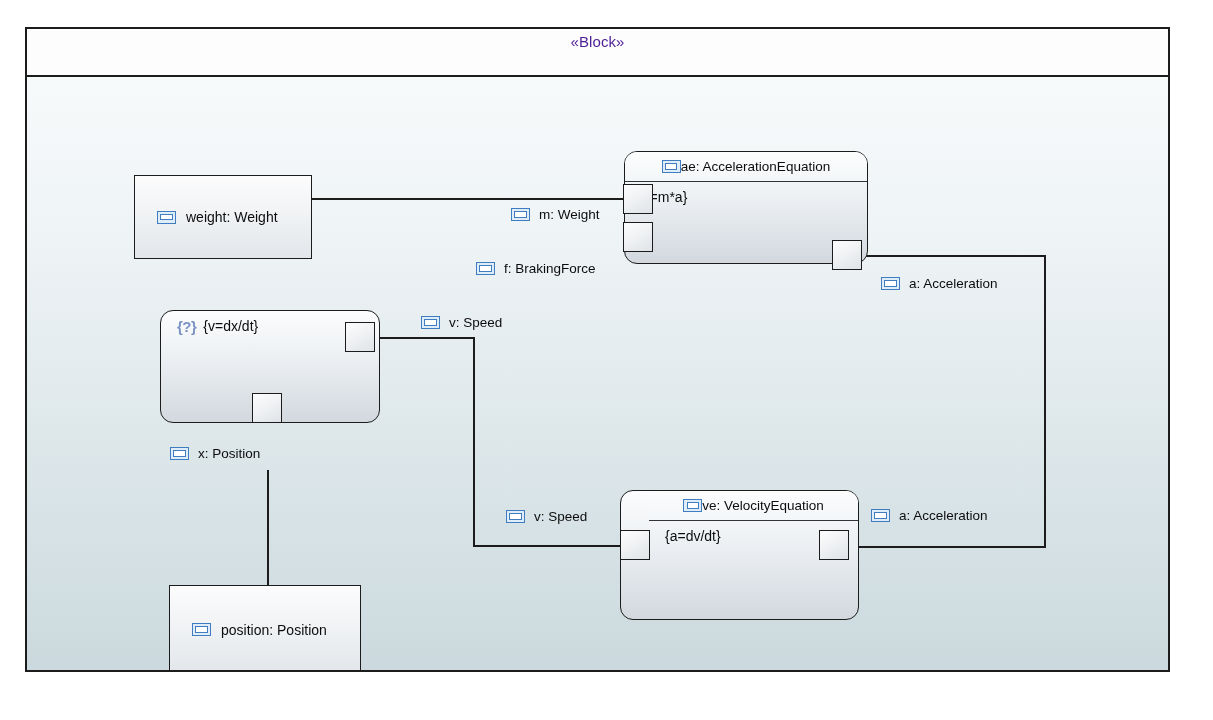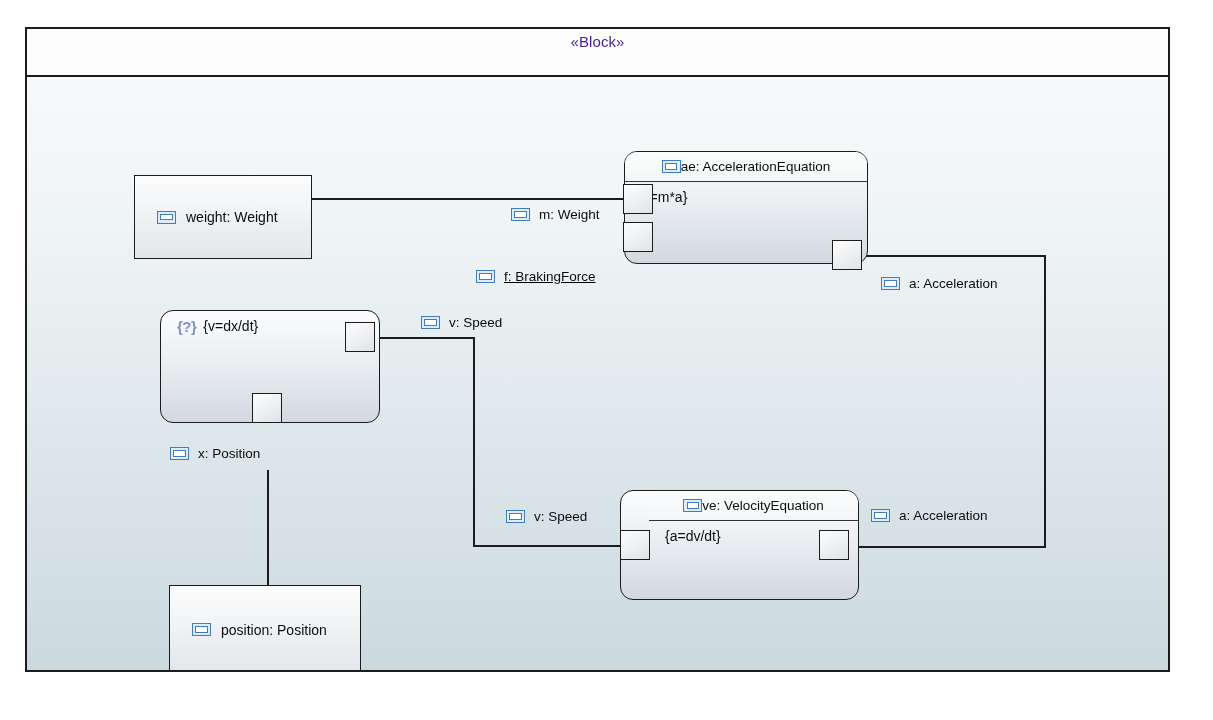--- a/index.html
+++ b/index.html
@@ -266,38 +266,38 @@
 
     <div class="cblock" style="left:133px; top:233px; width:220px; height:113px;">
       <div class="cblock-body">
         <span class="constraint-mark">{?}</span>
         <span class="cblock-expr">{v=dx/dt}</span>
       </div>
     </div>
     <div class="port" style="left:318px; top:245px;"></div>
     <div class="port" style="left:225px; top:316px;"></div>
 
-    <div class="cblock" style="left:593px; top:413px; width:239px; height:110px;padding-left:28px;">
+    <div class="cblock" style="left:593px; top:413px; width:239px; height:130px;padding-left:28px;">
       <div class="cblock-header">
         <span class="prop-icon"></span>
         <span class="cblock-title">ve: VelocityEquation</span>
       </div>
       <div class="cblock-body">
         <span class="cblock-expr">{a=dv/dt}</span>
       </div>
     </div>
     <div class="port" style="left:593px; top:453px;"></div>
     <div class="port" style="left:792px; top:453px;"></div>
 
     <div class="conn-label" style="left:484px; top:90px;margin-top:40px;">
       <span class="prop-icon"></span>
       <span class="conn-label-text">m: Weight</span>
     </div>
 
-    <div class="conn-label" style="left:449px; top:192px;text-decoration:underline;">
+    <div class="conn-label" style="left:449px; top:184px;">
       <span class="prop-icon"></span>
       <span class="conn-label-text">f: BrakingForce</span>
     </div>
 
     <div class="conn-label" style="left:854px; top:199px;">
       <span class="prop-icon"></span>
       <span class="conn-label-text">a: Acceleration</span>
     </div>
 
     <div class="conn-label" style="left:394px; top:238px;">

